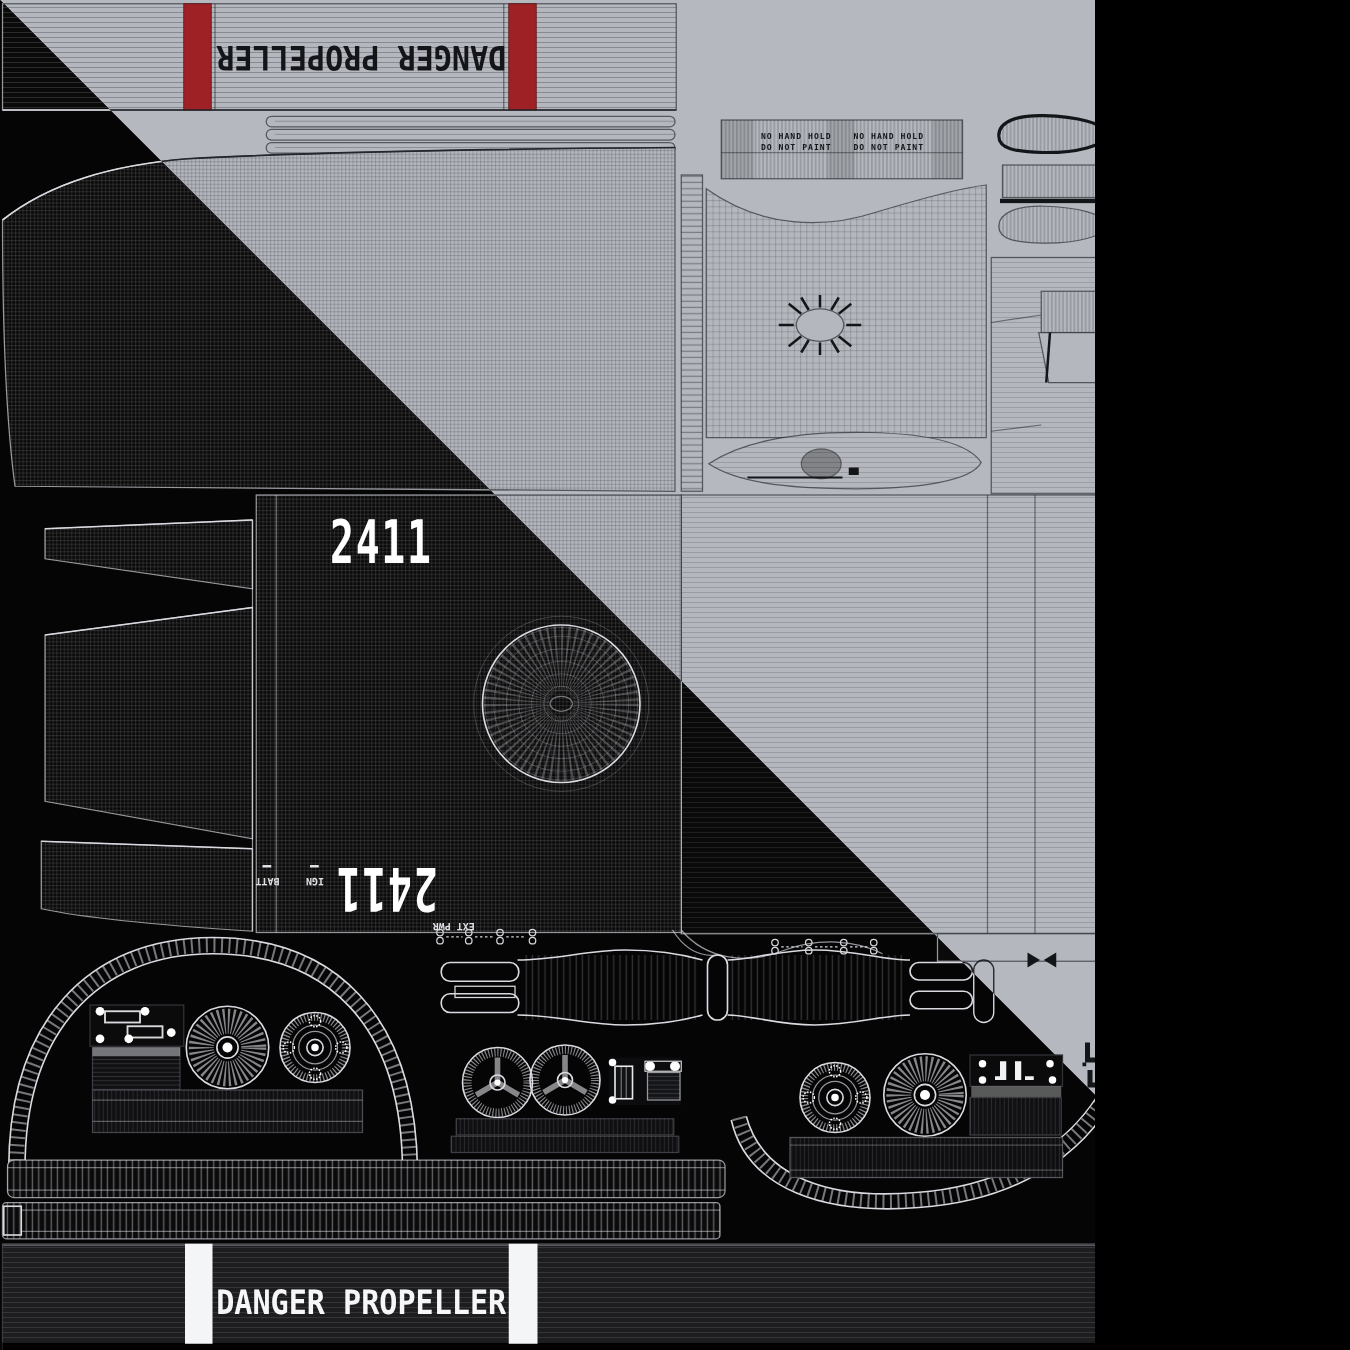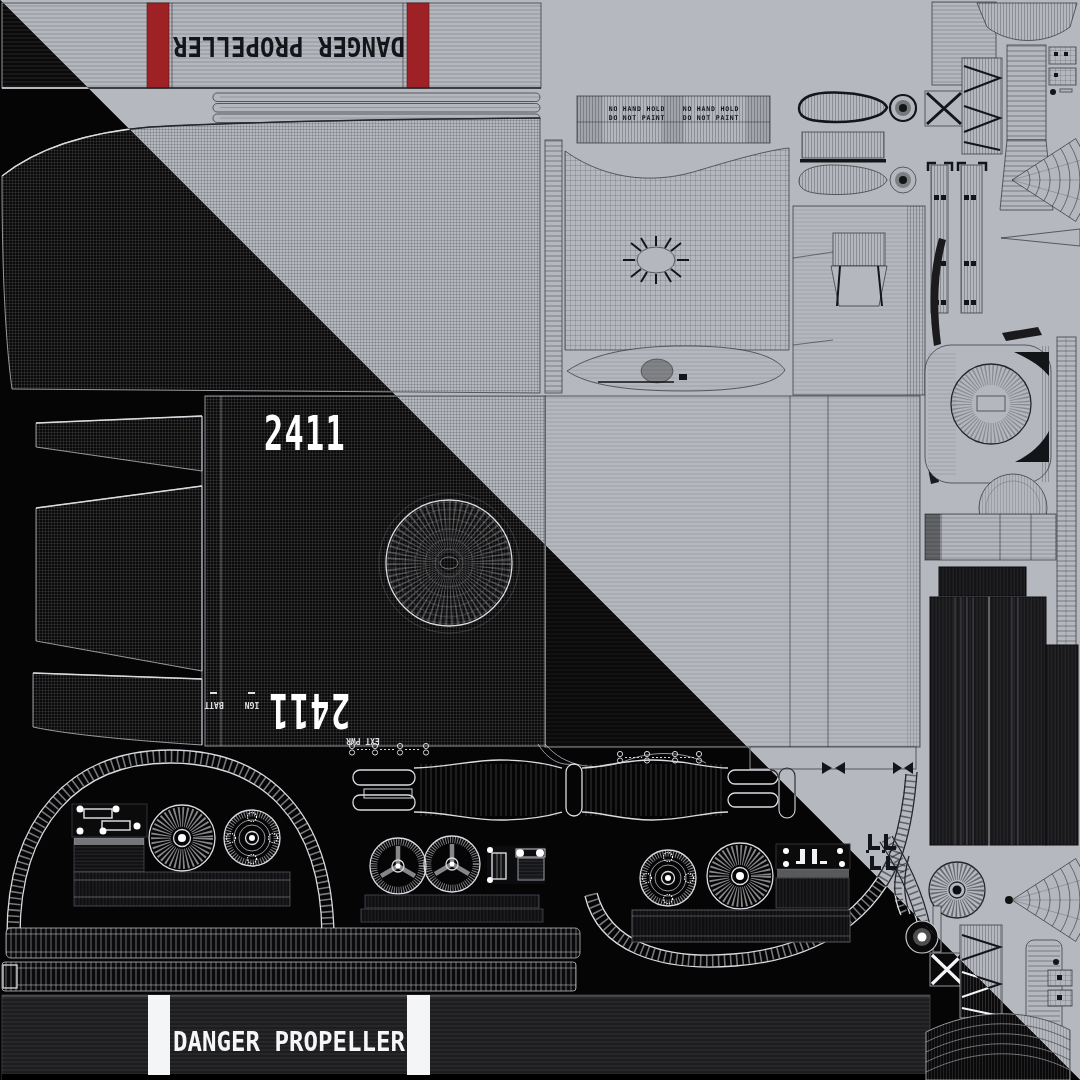--- a/index.html
+++ b/index.html
@@ -1,16 +1,16 @@
 <!DOCTYPE html>
 <html><head>
 <meta charset="utf-8">
 <style>
   html,body{margin:0;padding:0;background:#000;}
-  .stage{position:relative;width:1080px;height:1080px;overflow:hidden;background:#050506;}
+  .stage{position:relative;width:876px;height:1080px;overflow:hidden;background:#050506;}
   svg{display:block;}
   text{font-family:"DejaVu Sans Mono","Liberation Mono",monospace;font-weight:bold;}
 
   
   .tl{--panel:#b4b7bd;--edge:rgba(28,30,36,.62);--edge2:#24262b;--ink:#141519;
       --wire:rgba(30,33,40,.30);--wire2:rgba(28,30,36,.52);--bright:#0e0f12;
       --spoke:rgba(25,27,32,.50);--rung:rgba(25,27,32,.55);}
   .td{--panel:#0a0a0b;--edge:rgba(222,224,230,.66);--edge2:#d9dbe0;--ink:#f3f4f6;
       --wire:rgba(226,229,235,.25);--wire2:rgba(232,234,239,.45);--bright:#ffffff;
       --spoke:rgba(240,241,245,.55);--rung:rgba(232,234,238,.5);}

